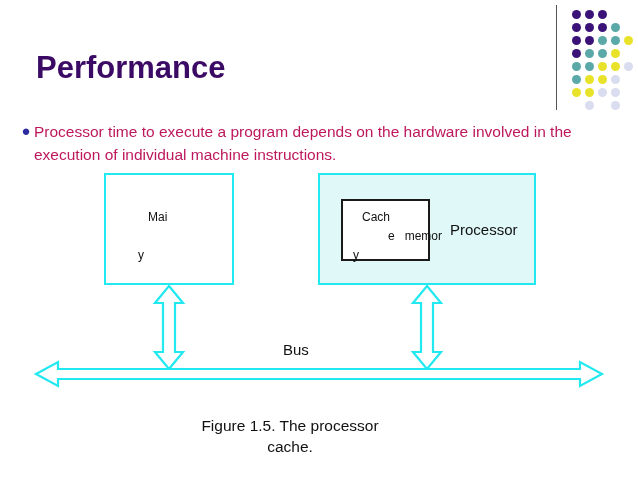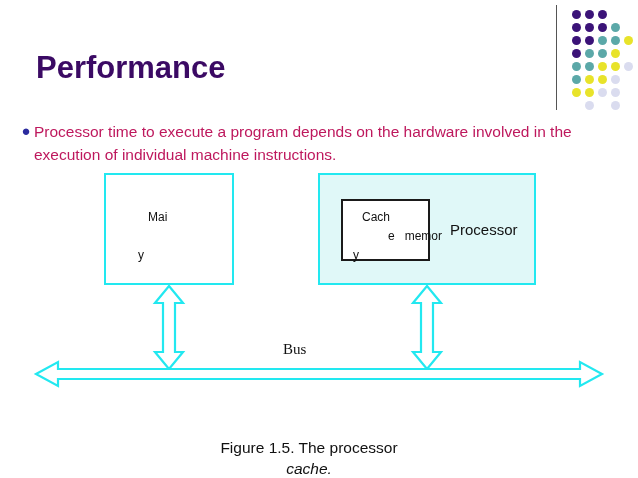--- a/index.html
+++ b/index.html
@@ -140,36 +140,34 @@
   }
   #cache-label-a { left: 362px; top: 208px; }
   #cache-label-b { left: 353px; top: 227px; margin-left: 35px; }
   #cache-label-c { left: 353px; top: 246px; }
 
   
   #bus-label {
     left: 283px;
     top: 340px;
     font-size: 15px;
-    font-family: Liberation Serif, serif;
   }
 
   
   #caption {
     position: absolute;
-    left: 154px;
+    left: 135px;
     top: 415px;
     width: 310px;
     text-align: center;
     font-size: 15.5px;
     line-height: 21px;
     color: #111111;
-    margin-top: 22px;
-  }
-  #caption .cap-line2 { display: block; font-style: italic; }
+  }
+  #caption .cap-line2 { display: block; }
 
   svg { display: block; }
 </style>
 </head>
 <body>
 
 <div id="slide">
 
   <div id="dot-divider"></div>
   <div id="dot-motif">

